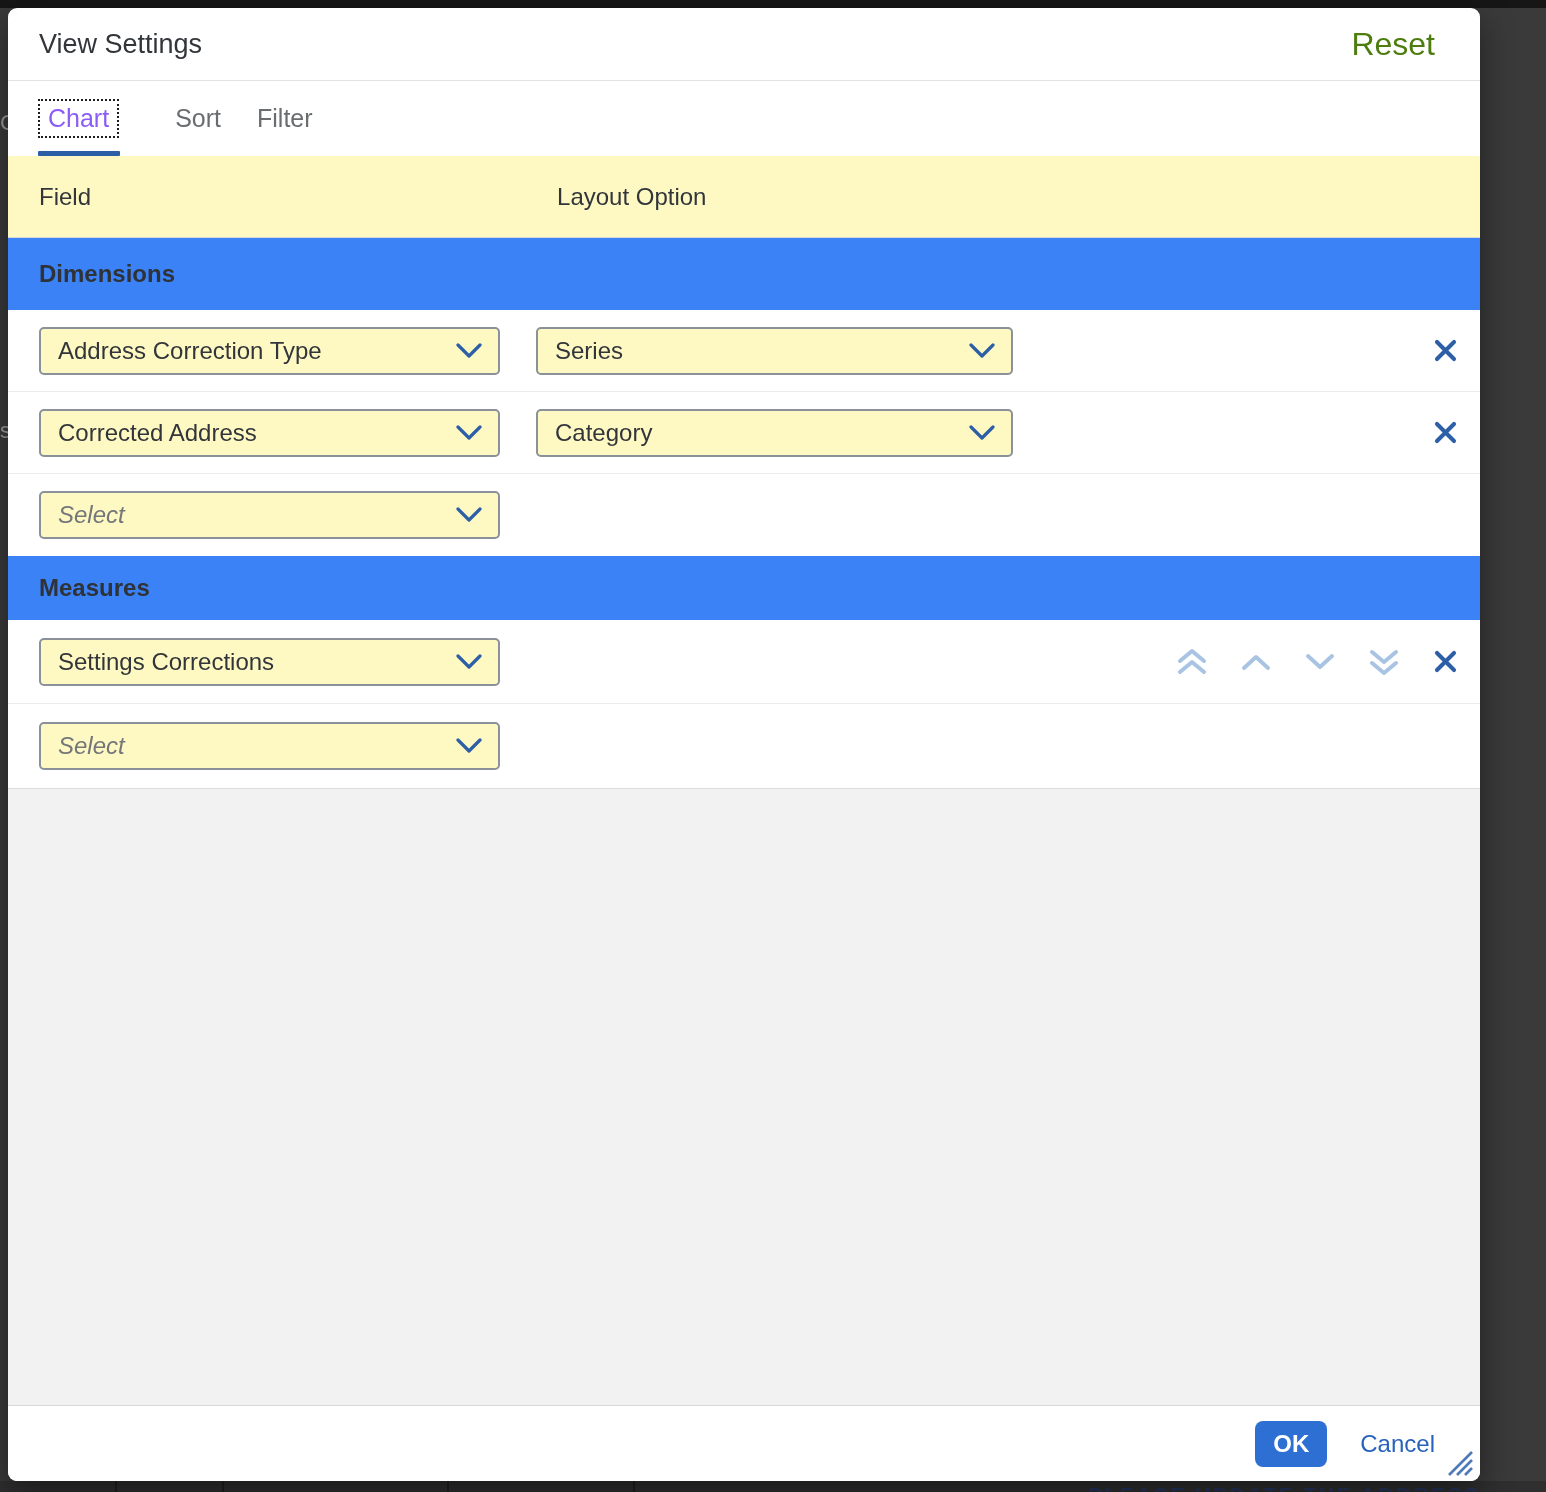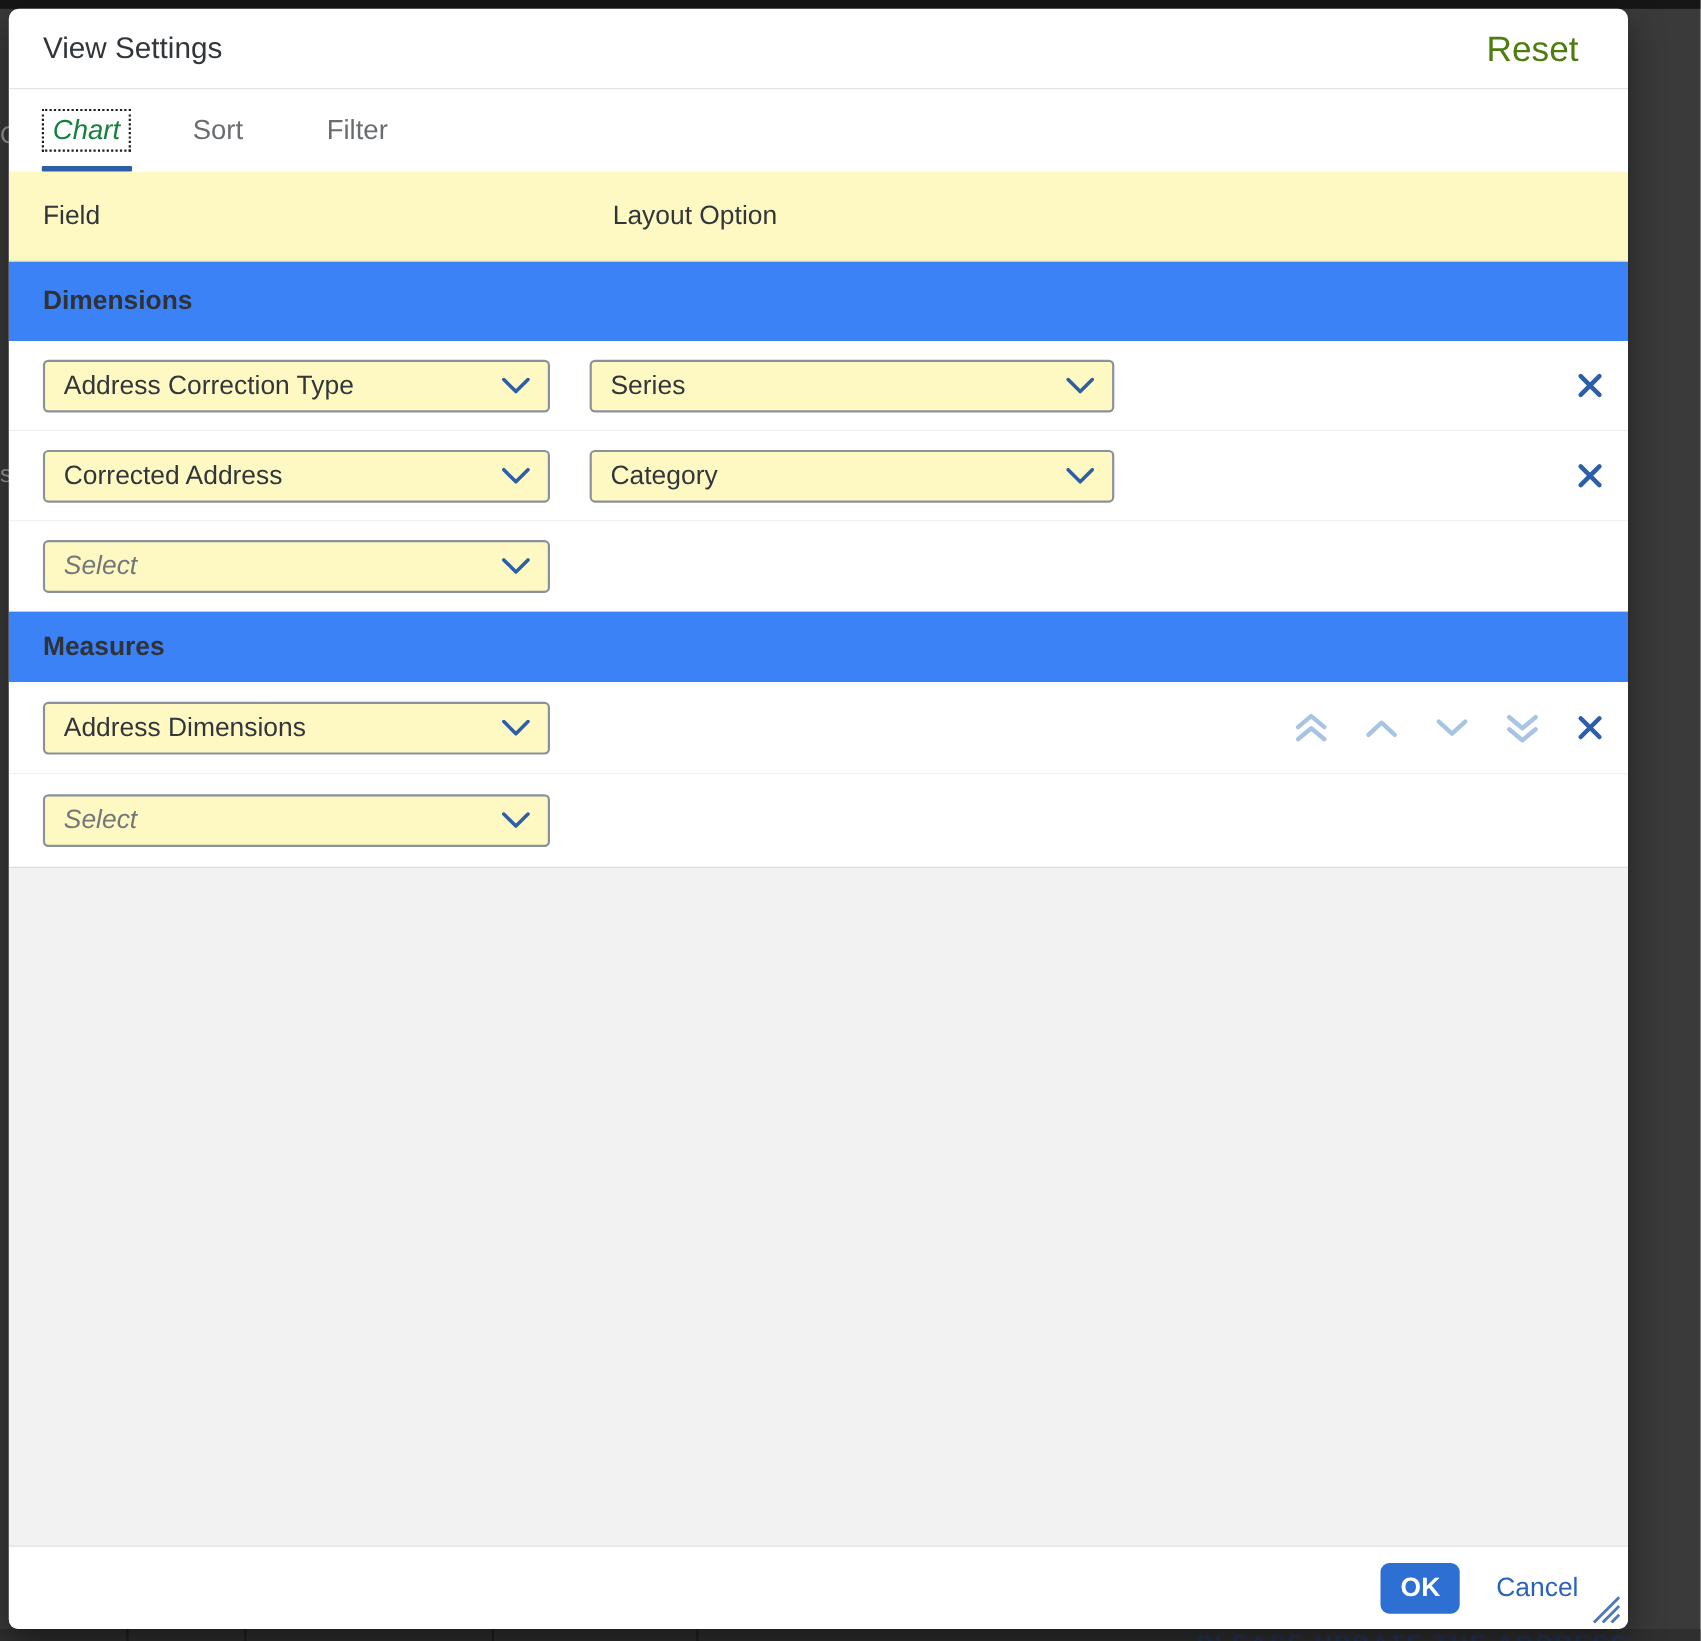--- a/index.html
+++ b/index.html
@@ -30,23 +30,23 @@
   .dlg-header{
     flex:none;height:73px;display:flex;align-items:center;justify-content:space-between;
     padding:0 45px 0 31px;border-bottom:1px solid #e3e3e3;box-sizing:border-box;
   }
   .dlg-title{font-size:27px;color:#32363a;}
   .link{color:#4d7c0f;font-size:32px;cursor:pointer;}
 
   
   .tabstrip{flex:none;height:75px;position:relative;display:flex;align-items:center;padding-left:30px;box-sizing:border-box;}
   .tab{font-size:25px;color:#6a6d70;cursor:pointer;}
-  .tab-active{color:#15803d;border:2px dotted #1c1c1c;padding:3px 8px;font-style:italic;}
+  .tab-active{color:#8b5cf6;border:2px dotted #1c1c1c;padding:3px 8px;}
   .tab-sort{margin-left:56px;}
-  .tab-filter{margin-left:76px;}
+  .tab-filter{margin-left:36px;}
   .tab-underline{position:absolute;left:30px;bottom:0;width:82px;height:5px;background:#2d5fa7;border-radius:1px;}
 
   
   .colhead{
     flex:none;height:82px;background:#fef9c3;border-bottom:1px solid #d9d9d9;box-sizing:border-box;
     display:flex;align-items:center;padding-left:31px;font-size:24px;color:#32363a;
   }
   .colhead .col-layout{margin-left:466px;}
   .sechead{
     flex:none;background:#3b82f6;display:flex;align-items:center;
@@ -190,21 +190,21 @@
       </span>
     </div>
   </div>
 
   <div class="sechead meas">
     <span>Measures</span>
   </div>
 
   <div class="row meas1">
     <div class="select field">
-      <span>Address Dimensions</span>
+      <span>Settings Corrections</span>
       <span class="chev">
         <svg width="26" height="16" viewBox="0 0 26 16">
             <path d="M2 2 L13 13 L24 2" fill="none" stroke="currentColor" stroke-width="3.2" stroke-linecap="round" stroke-linejoin="round"></path>
           </svg>
       </span>
     </div>
     <div class="icon-group">
       <span class="icon-btn">
         <svg width="30" height="28" viewBox="0 0 30 28">
             <path d="M3 13 L15 3 L27 13 M3 24 L15 14 L27 24" fill="none" stroke="currentColor" stroke-width="4" stroke-linecap="round" stroke-linejoin="round"></path>

